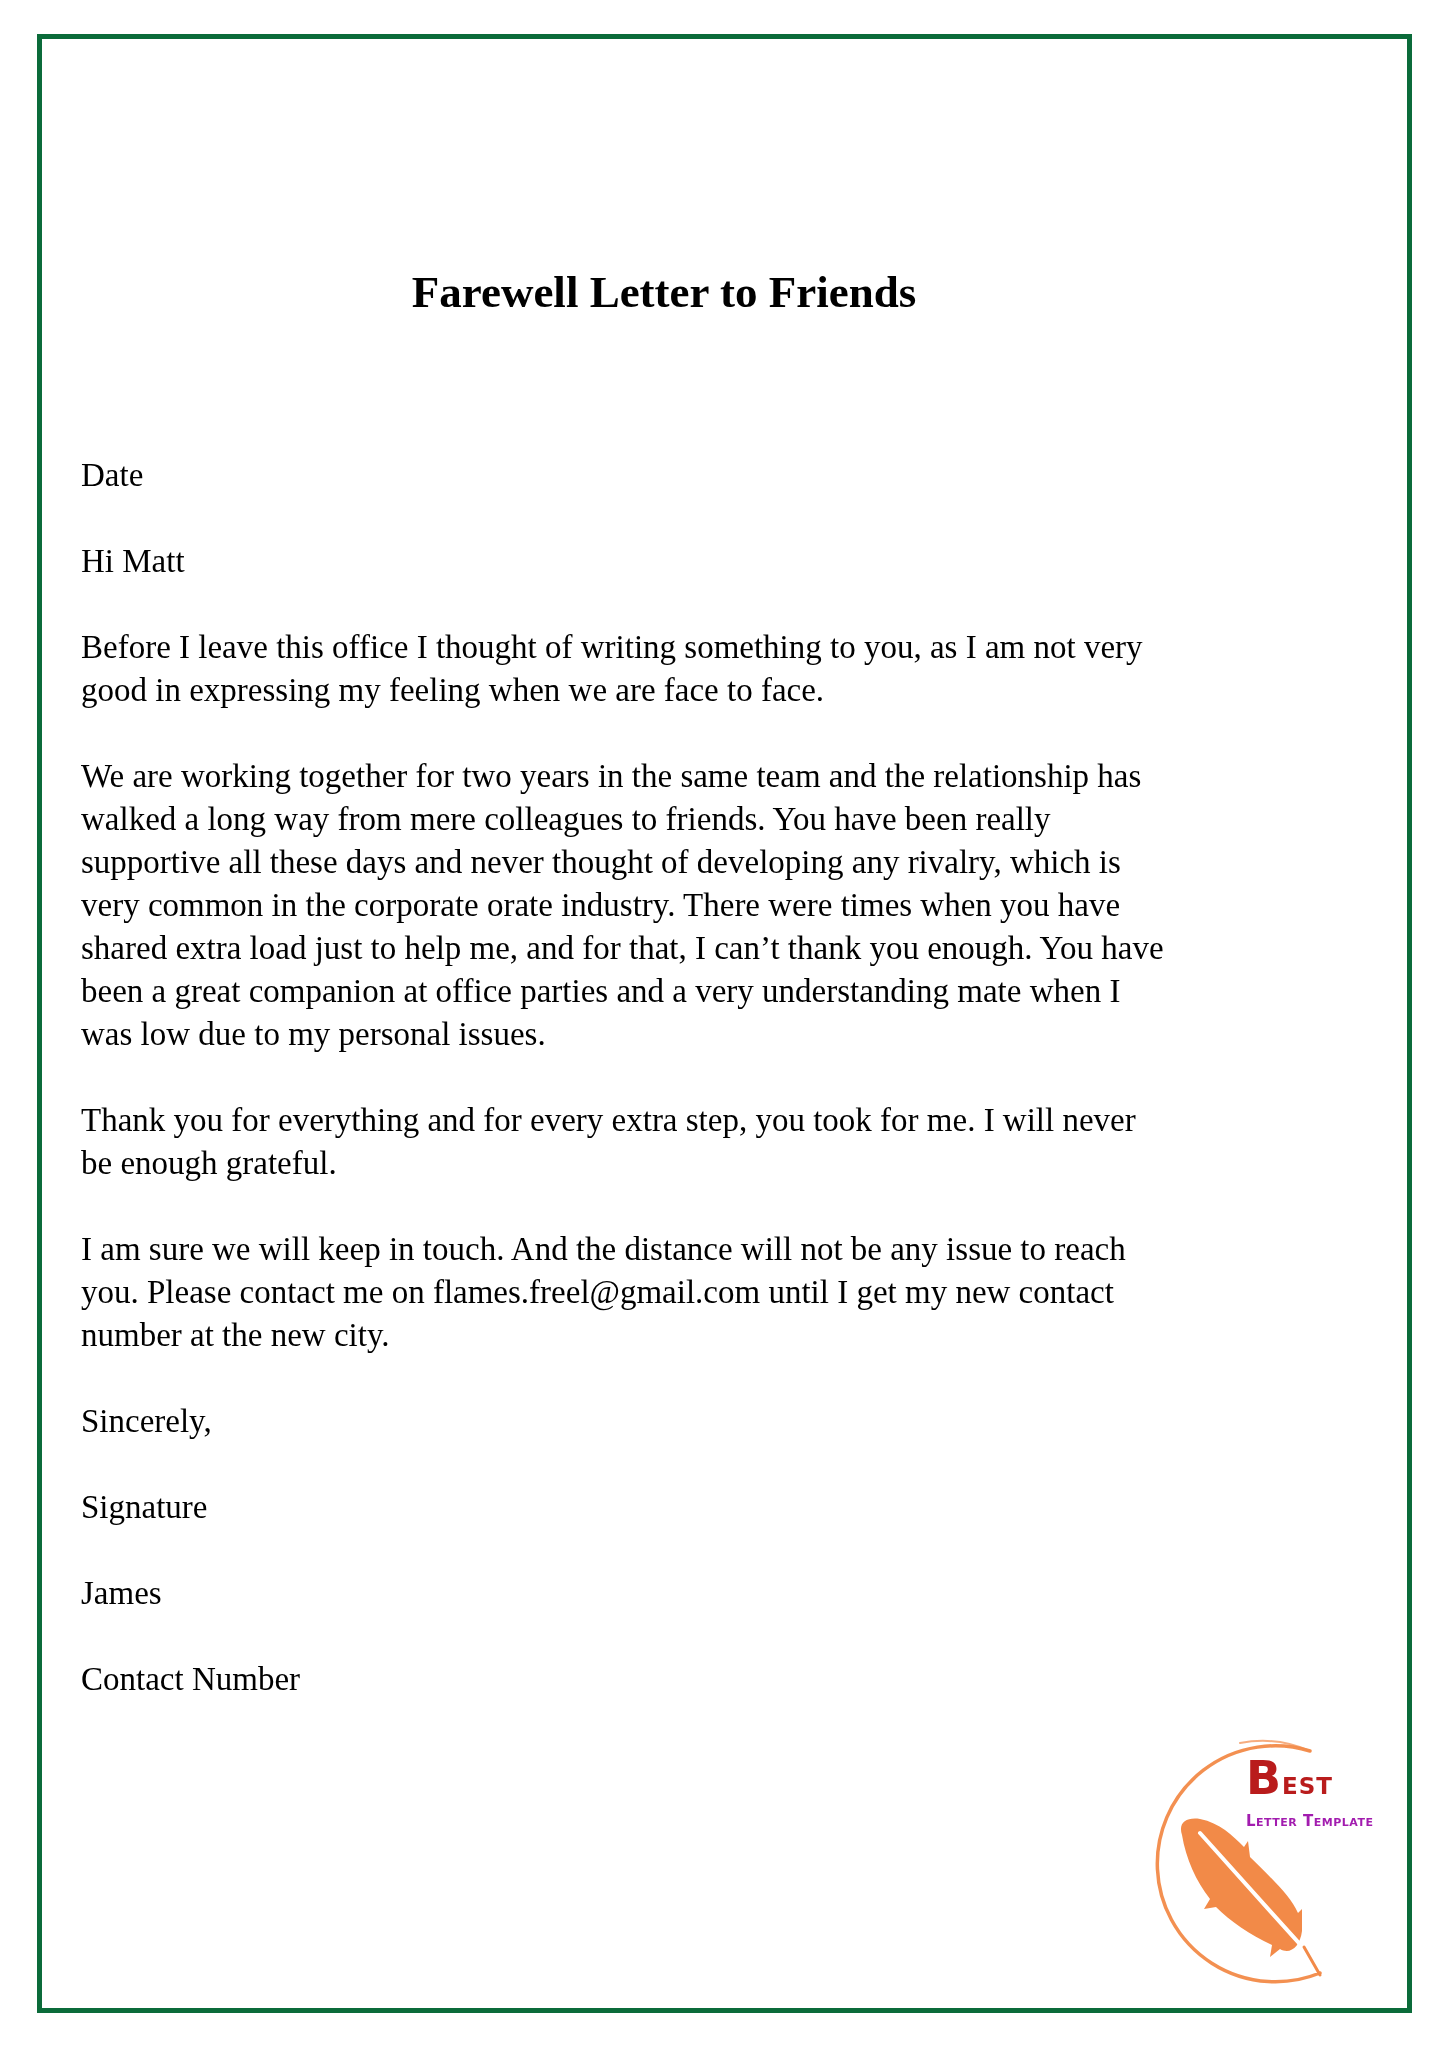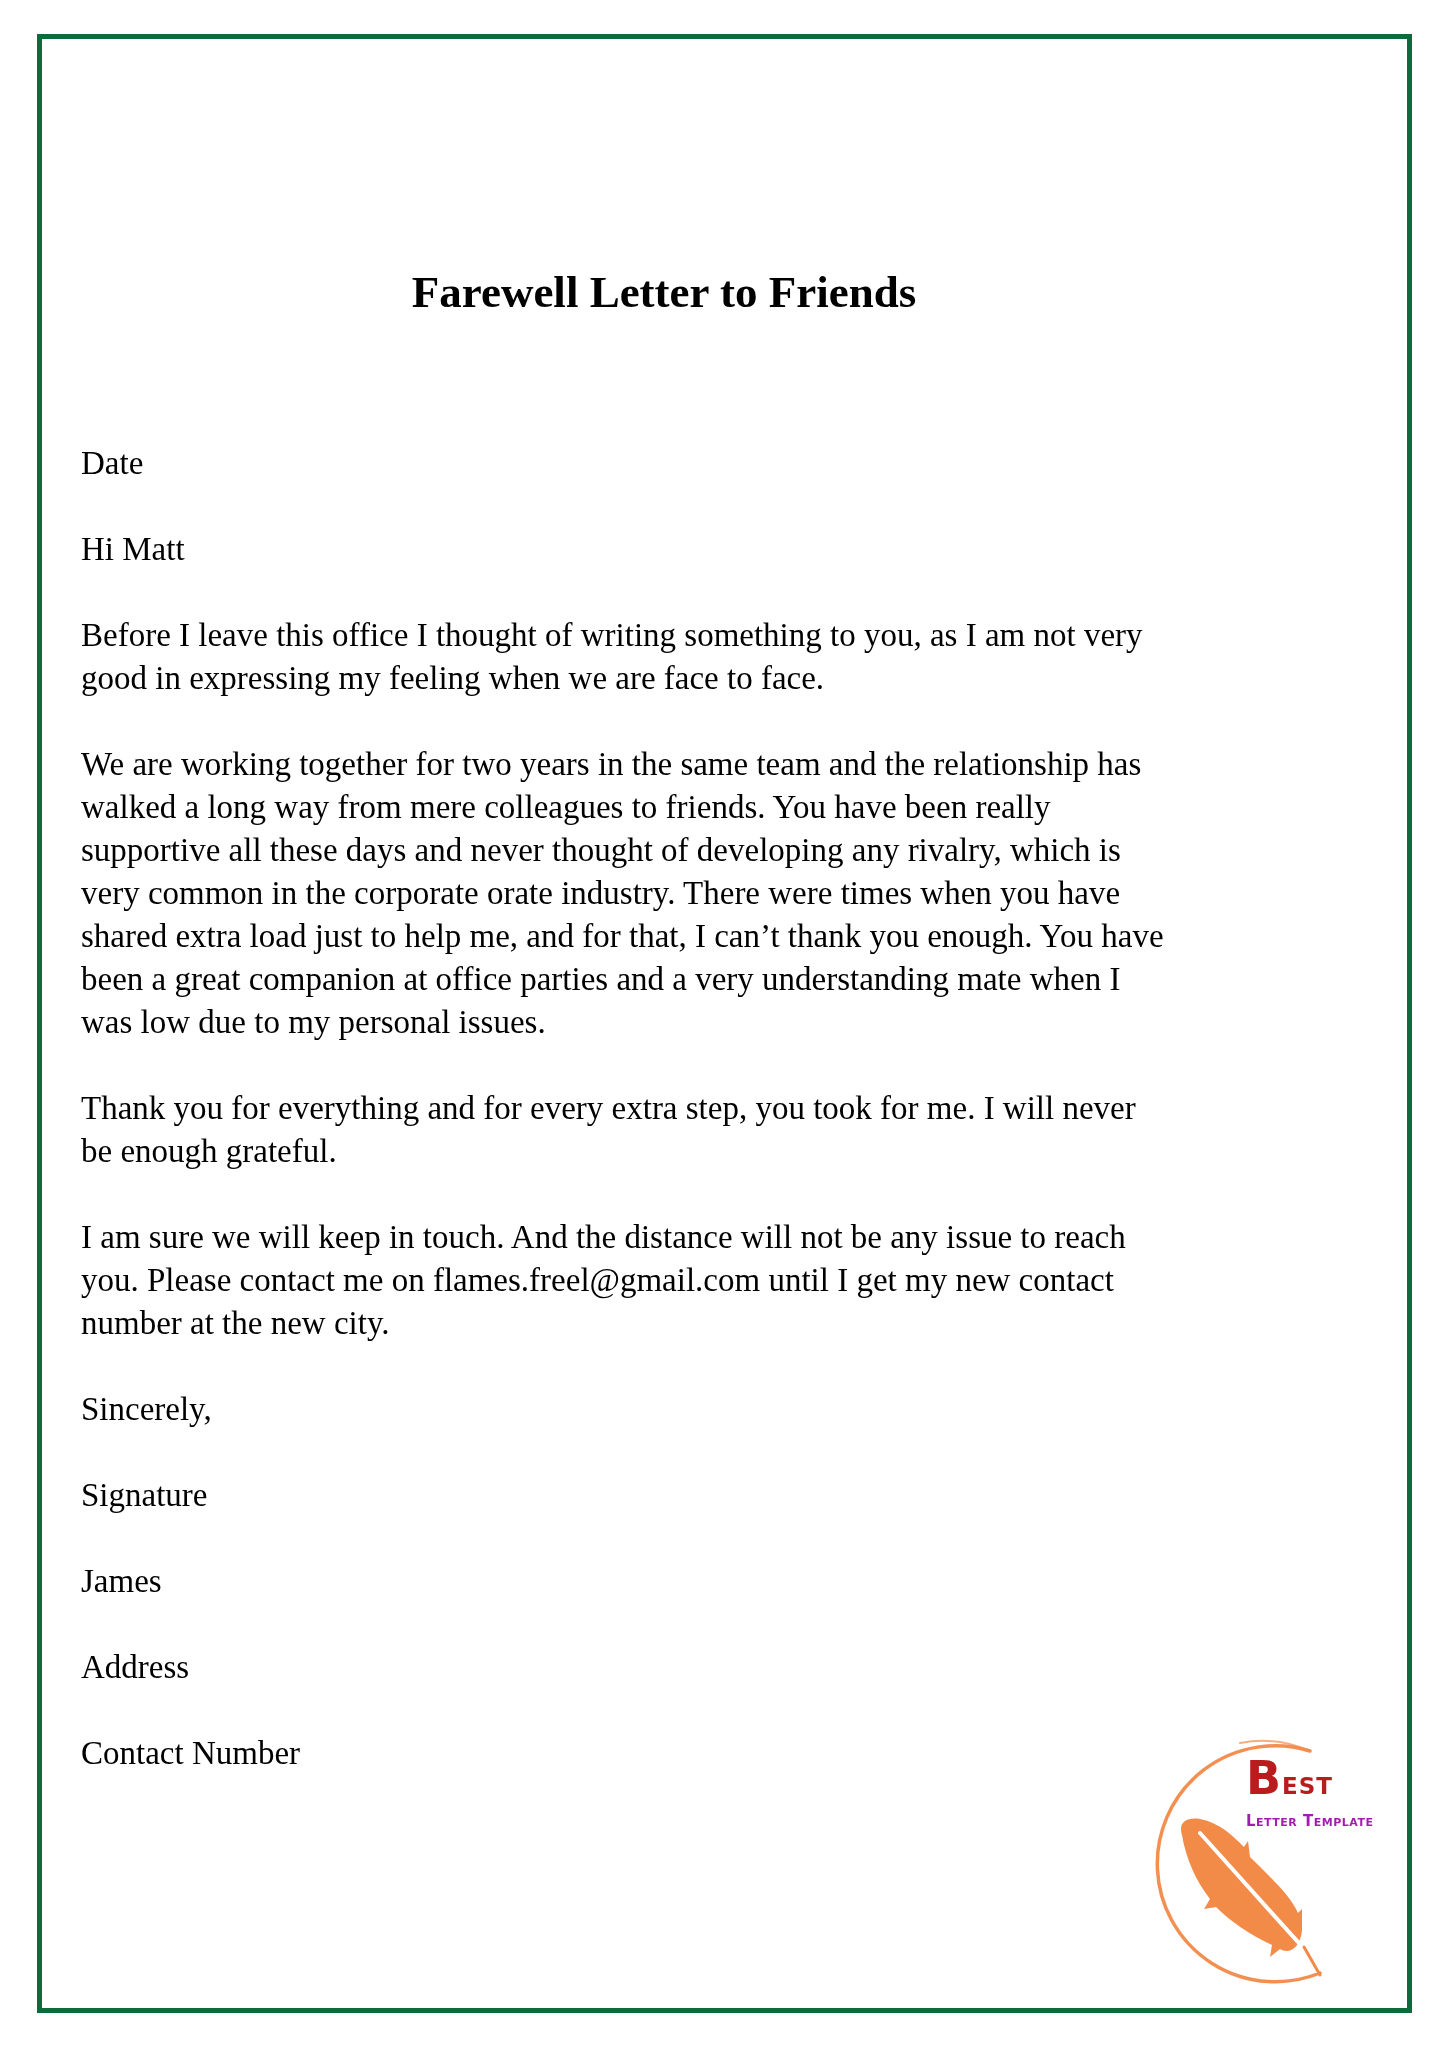--- a/index.html
+++ b/index.html
@@ -36,21 +36,21 @@
     }
     .letter-body {
       position: absolute;
       left: 81px;
       top: 438px;
       width: 1300px;
       font-size: 33px;
       line-height: 43px;
     }
     .letter-body p {
-      margin: 4px 0 43px 0;
+      margin: 16px 0 43px 0;
       white-space: pre-line;
     }
     .logo {
       position: absolute;
       left: 1120px;
       top: 1735px;
       width: 290px;
       height: 265px;
     }
     .logo svg {
@@ -107,21 +107,20 @@
 been a great companion at office parties and a very understanding mate when I
 was low due to my personal issues.</p>
   <p>Thank you for everything and for every extra step, you took for me. I will never
 be enough grateful.</p>
   <p>I am sure we will keep in touch. And the distance will not be any issue to reach
 you. Please contact me on flames.freel@gmail.com until I get my new contact
 number at the new city.</p>
   <p>Sincerely,</p>
   <p>Signature</p>
   <p>James</p>
-  <p>Address</p>
   <p>Contact Number</p>
 </div>
 
 <div class="logo">
   <svg width="290" height="265" viewBox="0 0 290 265" xmlns="http://www.w3.org/2000/svg">
 
     <path d="M 190 16 A 118 118 0 1 0 200 238" fill="none" stroke="#f28a48" stroke-width="3.5" stroke-linecap="round" opacity="0.95"></path>
     <path d="M 120 8 A 118 118 0 0 1 190 16" fill="none" stroke="#f28a48" stroke-width="2" stroke-linecap="round" opacity="0.7"></path>
 
     <path d="M 62 100

